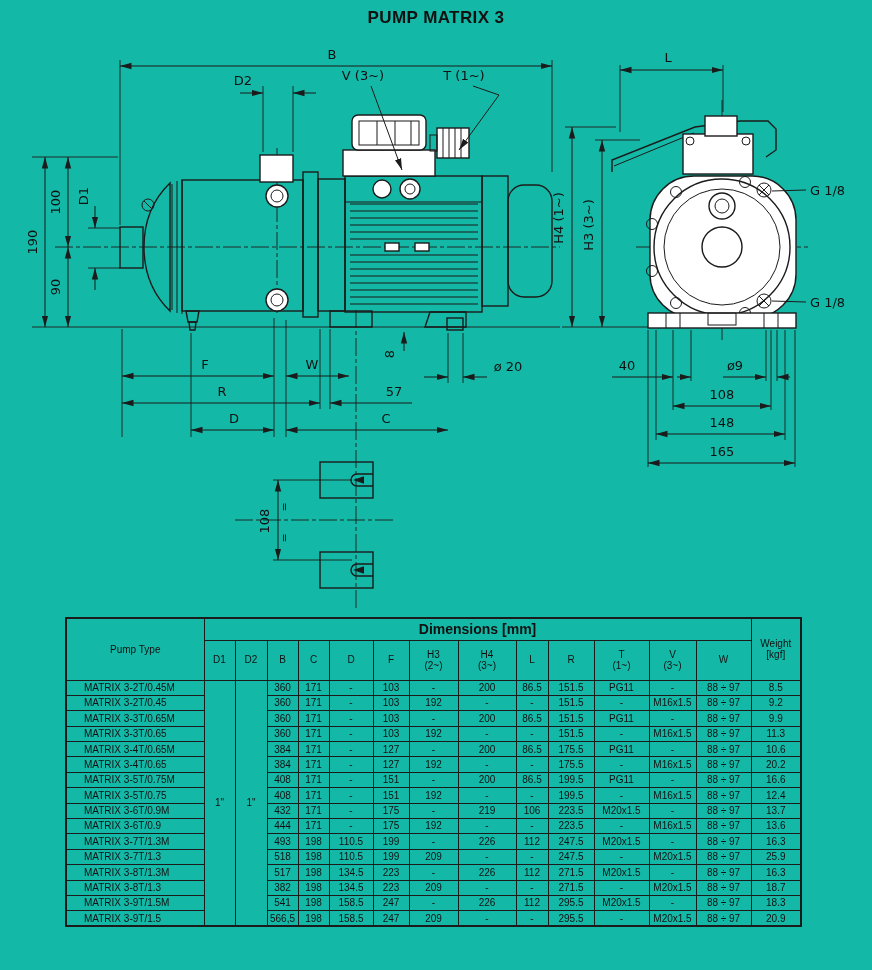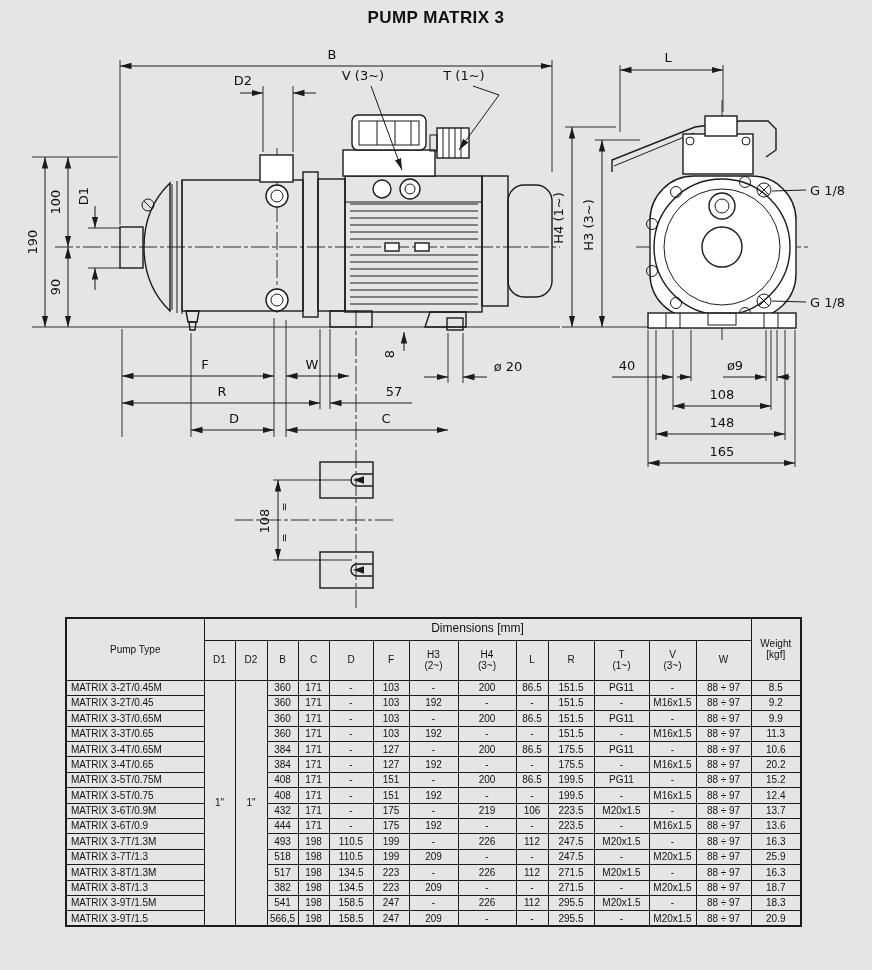--- a/index.html
+++ b/index.html
@@ -1,37 +1,37 @@
 <!DOCTYPE html>
 <html><head>
 <meta charset="utf-8">
 <style>
   html,body{margin:0;padding:0;background:#fff;width:872px;height:970px;overflow:hidden;}
-  #page{position:relative;width:872px;height:970px;background:#e5e5e5;font-family:"Liberation Sans",sans-serif;color:#1b1b1b;}
+  #page{position:relative;width:872px;height:970px;background:#14b8a6;font-family:"Liberation Sans",sans-serif;color:#1b1b1b;}
   #title{position:absolute;top:8px;left:0;width:100%;text-align:center;font:bold 17px "Liberation Sans",sans-serif;letter-spacing:.4px;color:#111;}
   #drawing{position:absolute;top:0;left:0;}
   svg .body{fill:none;stroke:#1b1b1b;stroke-width:1.4;}
   svg .bodyW{fill:#fff;stroke:#1b1b1b;stroke-width:1.4;}
   svg .thin{fill:none;stroke:#1b1b1b;stroke-width:1;}
   svg .fin{stroke:#1b1b1b;stroke-width:1;}
   svg .dim{stroke:#1b1b1b;stroke-width:1;fill:none;}
   svg .ext{stroke:#1b1b1b;stroke-width:.9;fill:none;}
   svg .cl{stroke:#1b1b1b;stroke-width:.9;fill:none;stroke-dasharray:18 3 4 3;}
   svg text{font-family:"DejaVu Sans",sans-serif;font-size:13px;fill:#111;}
   svg text.small{font-size:11px;}
   svg .solid{fill:#1b1b1b;stroke:none;}
   #table-wrap{position:absolute;top:617px;left:65px;}
   table{border-collapse:collapse;table-layout:fixed;width:735px;border:2px solid #1b1b1b;}
   th,td{border:1px solid #1b1b1b;font:10px/1.15 "Liberation Sans",sans-serif;font-weight:normal;
         text-align:center;vertical-align:middle;padding:0;white-space:pre-line;overflow:hidden;color:#111;}
   thead tr.band{height:22px;}
   thead tr.subs{height:40px;}
   tbody tr{height:15.4px;}
-  td.pname{text-align:left;padding-left:4px;white-space:nowrap;}
-  th.group{font-size:12px;}
+  td.pname{text-align:left;padding-left:17px;white-space:nowrap;}
+  th.group{font-size:14px;font-weight:bold;}
 </style>
 </head>
 <body>
 
 <div id="page">
   <div id="title">PUMP MATRIX 3</div>
 
   <svg id="drawing" width="872" height="612" viewBox="0 0 872 612">
     <defs>
       <marker id="arr" viewBox="0 0 12 8" markerWidth="12" markerHeight="8" refX="11.5" refY="4" orient="auto-start-reverse" markerUnits="userSpaceOnUse">
@@ -423,21 +423,21 @@
             <td>171</td>
             <td>-</td>
             <td>151</td>
             <td>-</td>
             <td>200</td>
             <td>86.5</td>
             <td>199.5</td>
             <td>PG11</td>
             <td>-</td>
             <td>88 ÷ 97</td>
-            <td>15.2</td>
+            <td>16.6</td>
           </tr>
           <tr>
             <td class="pname">MATRIX 3-5T/0.75</td>
             <td>408</td>
             <td>171</td>
             <td>-</td>
             <td>151</td>
             <td>192</td>
             <td>-</td>
             <td>-</td>

